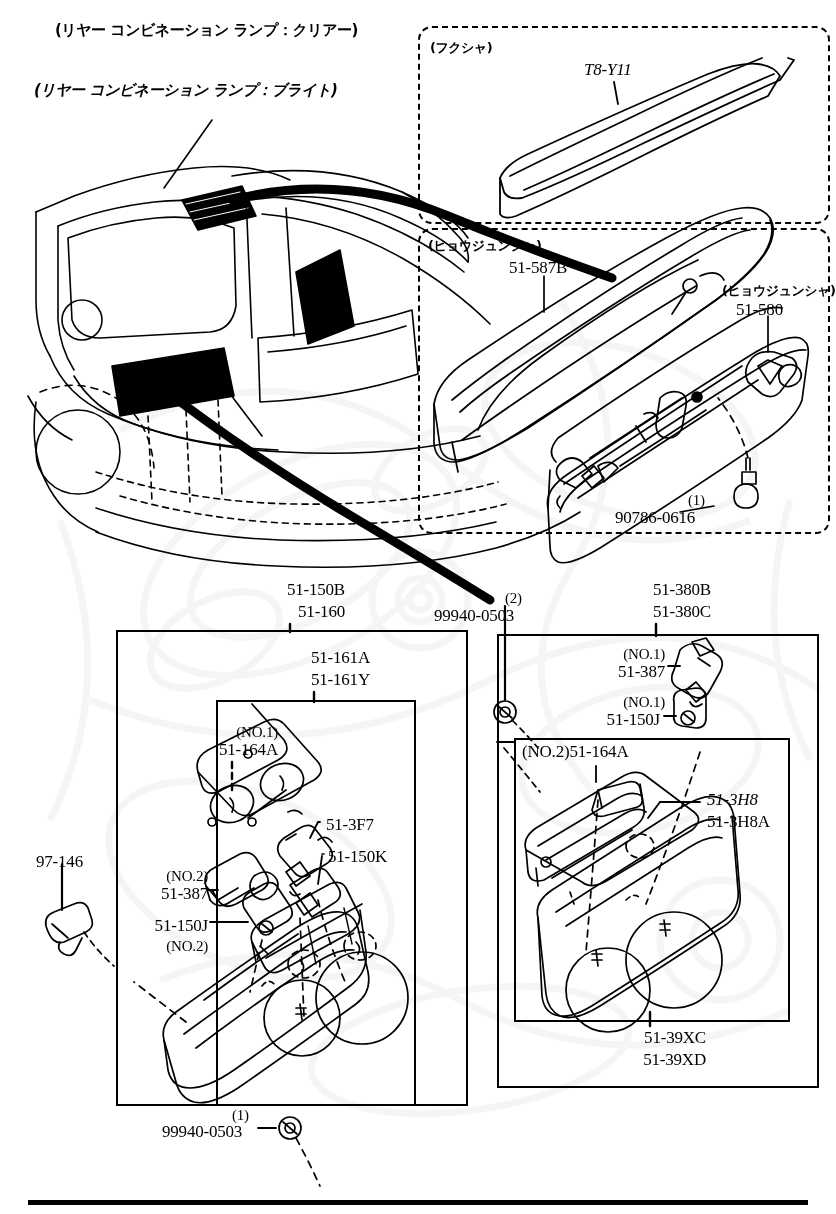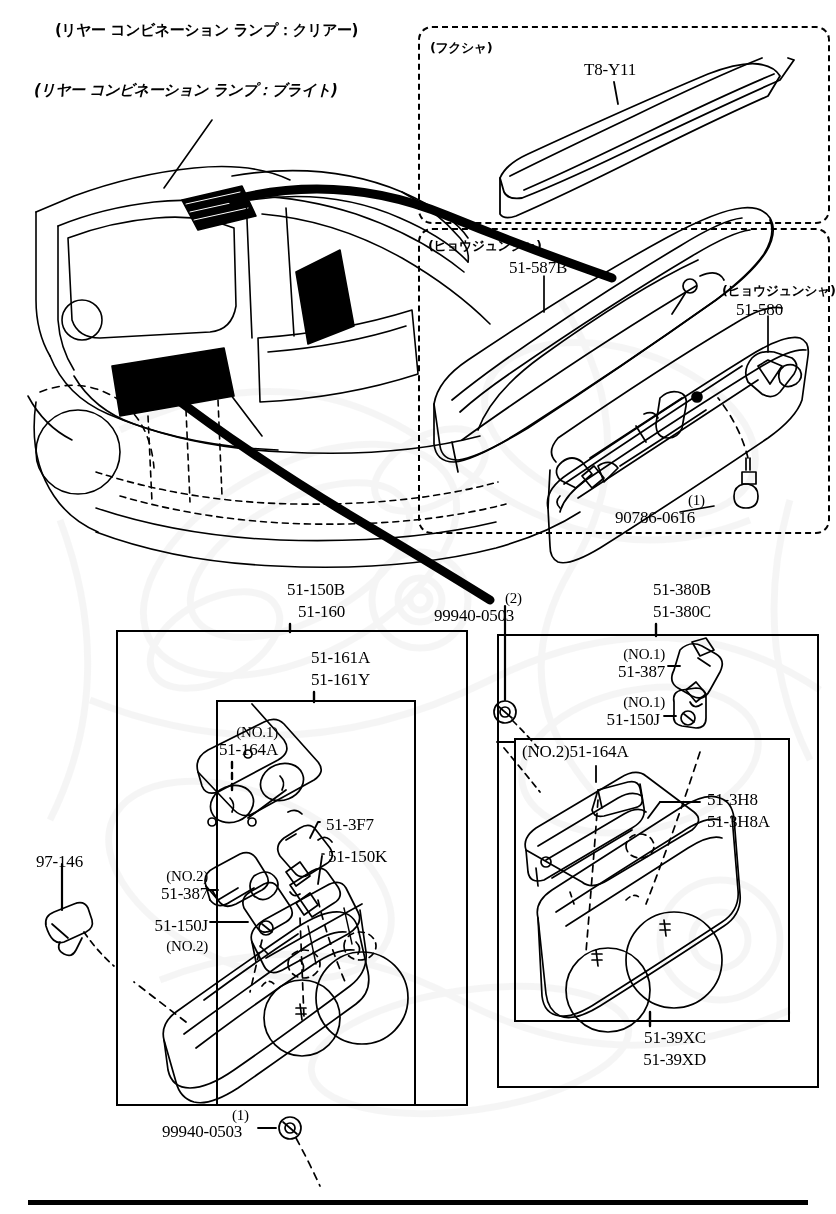--- a/index.html
+++ b/index.html
@@ -162,21 +162,21 @@
     <g fill="none" stroke="#000" stroke-linecap="round">
       <path d="M232 200 q110 -28 216 16 q84 34 164 62" stroke-width="9"></path>
       <path d="M162 388 q86 66 186 126 q84 50 142 86" stroke-width="9"></path>
       <path d="M212 120 L164 188" stroke-width="1.6"></path>
       <path d="M212 370 L262 436" stroke-width="1.6"></path>
     </g>
   </svg>
 
   <div class="dashbox" style="left:418px; top:26px; width:408px; height:194px;"></div>
   <div class="lbl jpsm" style="left:430px; top:38px;">(フクシャ)</div>
-  <div class="lbl" style="left:584px; top:60px;">T8-Y11</div>
+  <div class="lbl" style="left:584px; top:60px;font-style:italic;">T8-Y11</div>
 
   <svg class="art" viewBox="0 0 836 1214" xmlns="http://www.w3.org/2000/svg">
     <g fill="none" stroke="#000" stroke-width="1.8" stroke-linejoin="round" stroke-linecap="round">
       <path d="M614 82 L618 104"></path>
       <path d="M500 178 q6 -14 28 -24 q104 -48 180 -80 q32 -12 50 -10 q16 2 22 12 l-12 20
                q-54 24 -130 62 q-76 38 -122 58 q-12 4 -16 -2 Z"></path>
       <path d="M500 178 l4 14 q4 8 18 6 q46 -18 124 -56 q80 -38 134 -62 l14 -20 l-6 -2"></path>
       <path d="M510 176 q44 -22 124 -60 q78 -38 128 -58"></path>
       <path d="M524 190 q46 -20 124 -58 q78 -38 126 -58"></path>
     </g>
@@ -274,21 +274,21 @@
   <div class="lbl ctr" style="left:601px; top:580px; width:110px;">51-380B</div>
   <div class="lbl ctr" style="left:601px; top:602px; width:110px;">51-380C</div>
 
   <div class="lbl small ctr" style="left:575px; top:644px; width:90px;">(NO.1)</div>
   <div class="lbl rt" style="left:565px; top:662px; width:100px;">51-387</div>
   <div class="lbl small ctr" style="left:575px; top:692px; width:90px;">(NO.1)</div>
   <div class="lbl rt" style="left:560px; top:710px; width:100px;">51-150J</div>
 
   <div class="lbl" style="left:522px; top:742px;">(NO.2)51-164A</div>
 
-  <div class="lbl" style="left:707px; top:790px;">51-3H8</div>
+  <div class="lbl" style="left:707px; top:790px;font-style:italic;">51-3H8</div>
   <div class="lbl" style="left:707px; top:812px;">51-3H8A</div>
 
   <div class="lbl ctr" style="left:596px; top:1028px; width:110px;">51-39XC</div>
   <div class="lbl ctr" style="left:596px; top:1050px; width:110px;">51-39XD</div>
 
   <svg class="art" viewBox="0 0 836 1214" xmlns="http://www.w3.org/2000/svg">
     <g fill="none" stroke="#000" stroke-width="1.7" stroke-linejoin="round" stroke-linecap="round">
 
       <path d="M290 624 L290 632" stroke-width="2.4"></path>
       <path d="M314 692 L314 702" stroke-width="2.4"></path>

